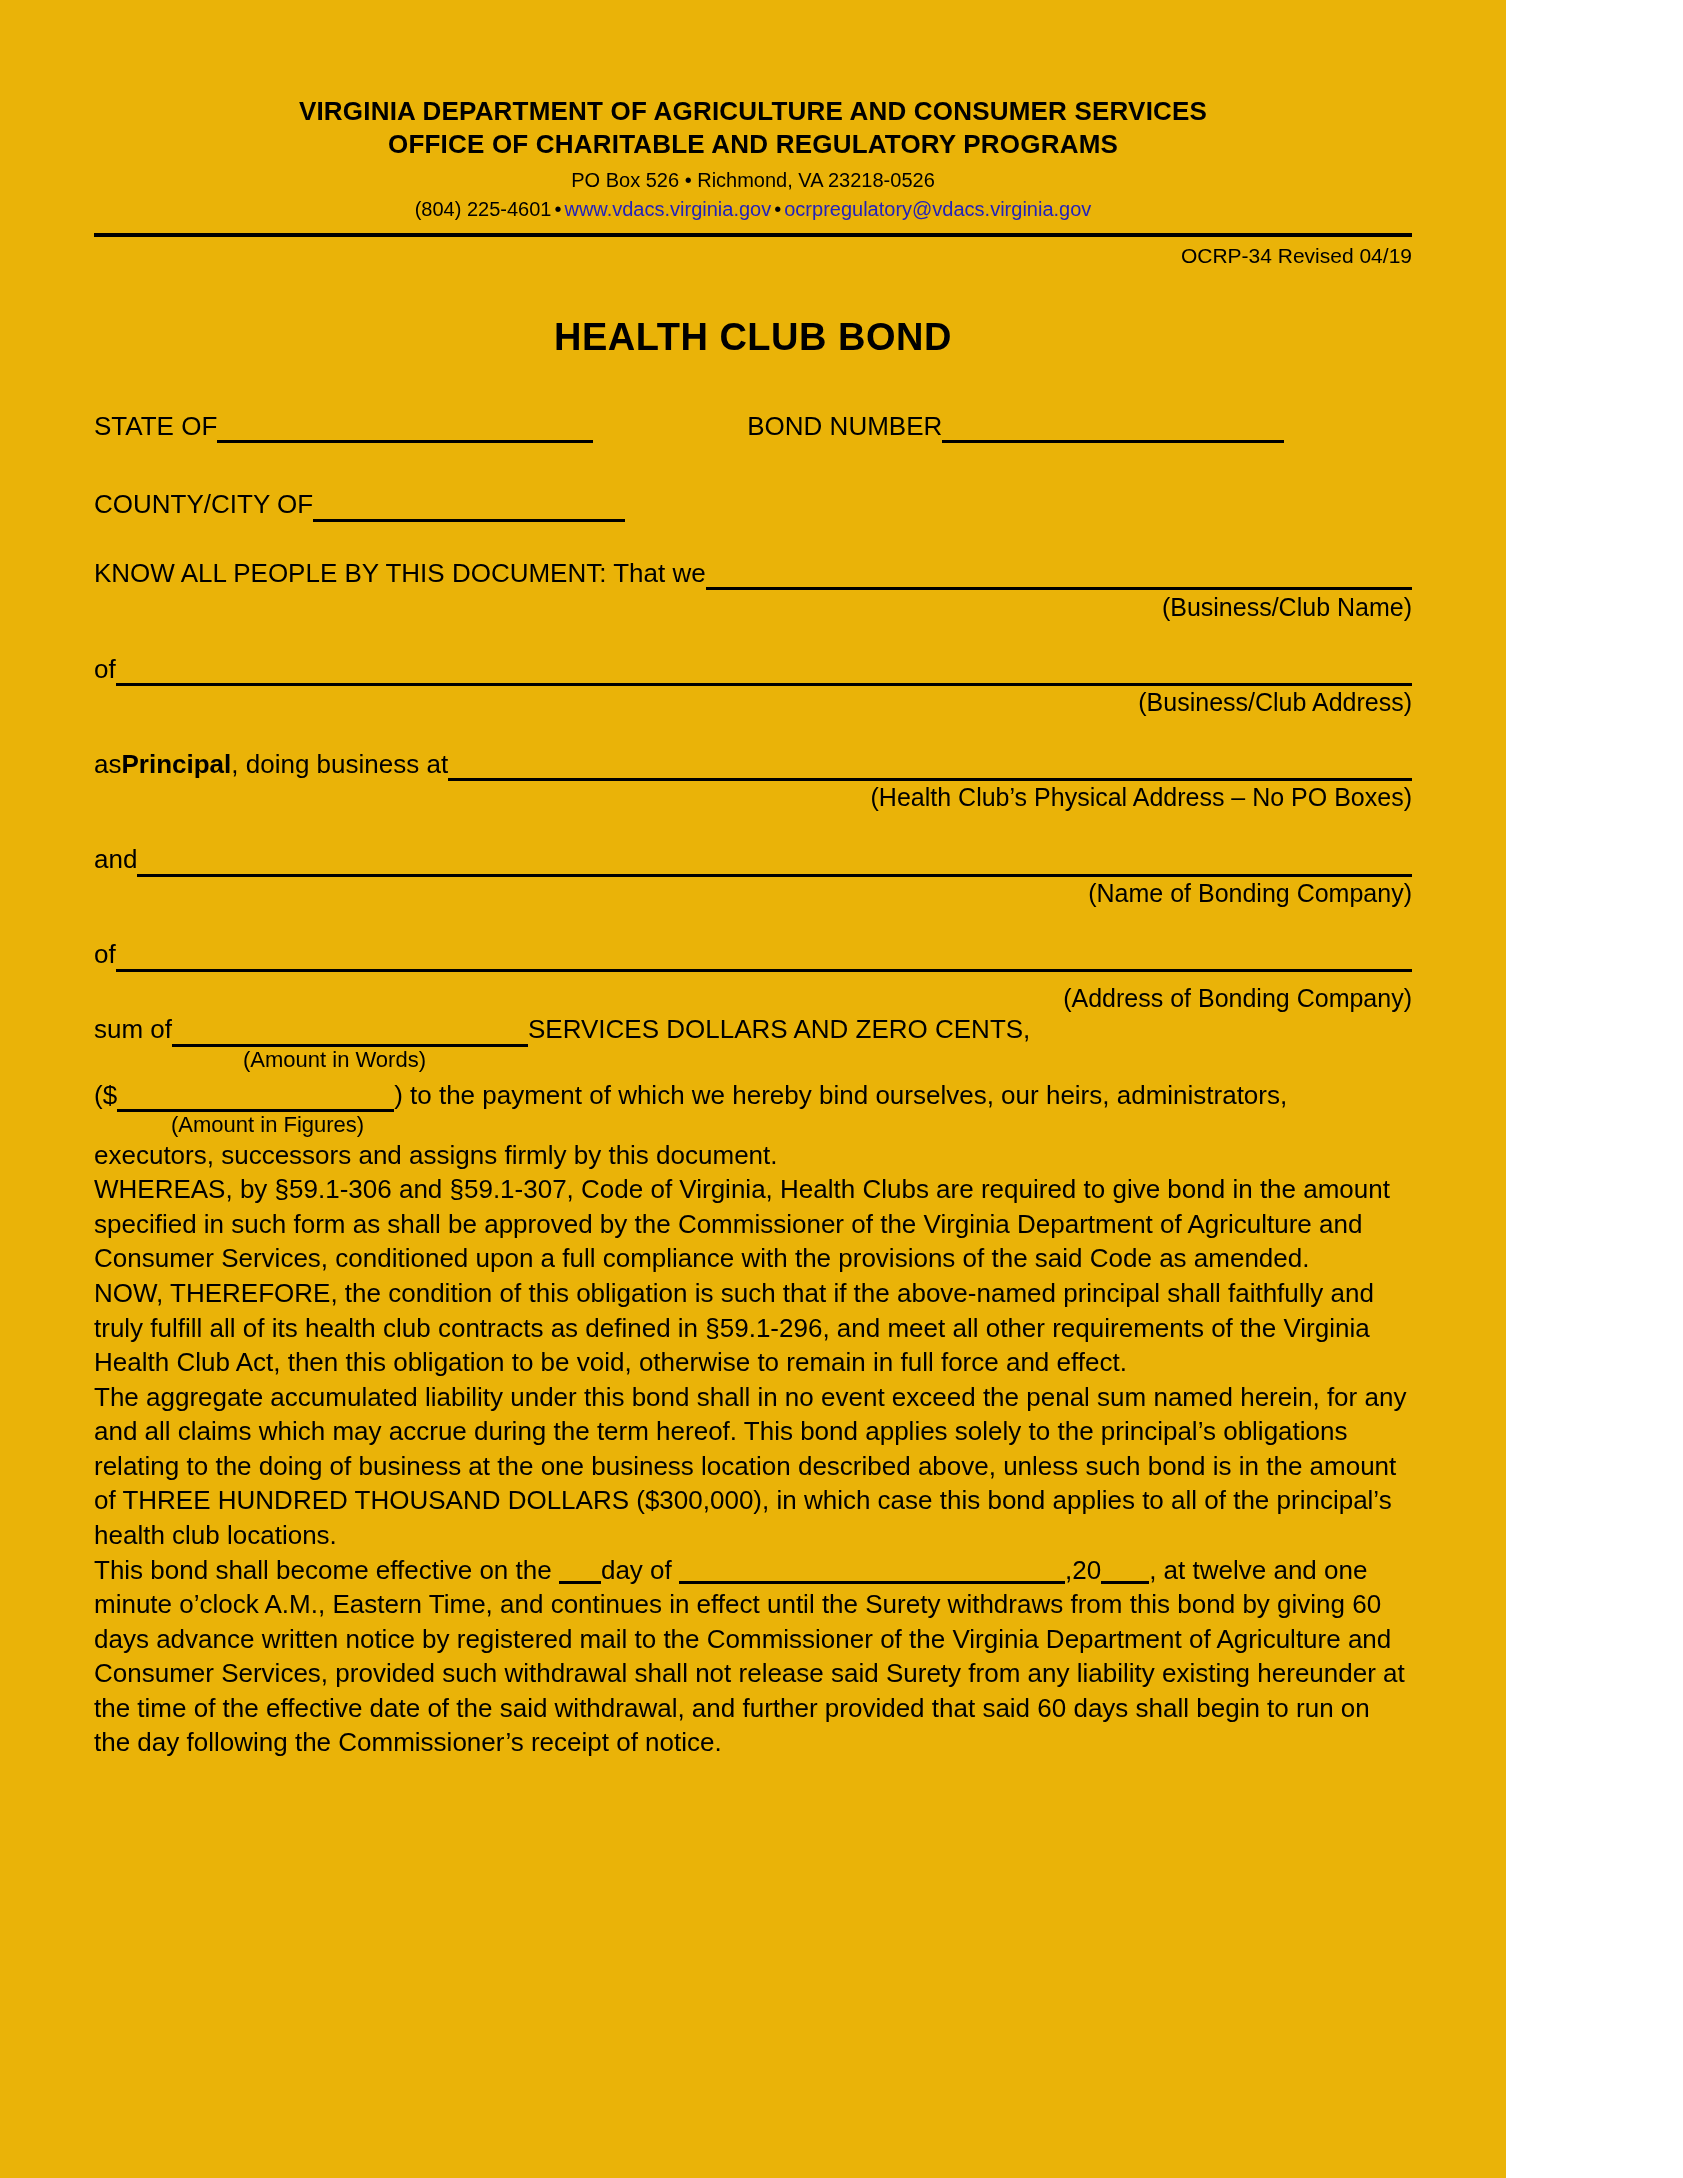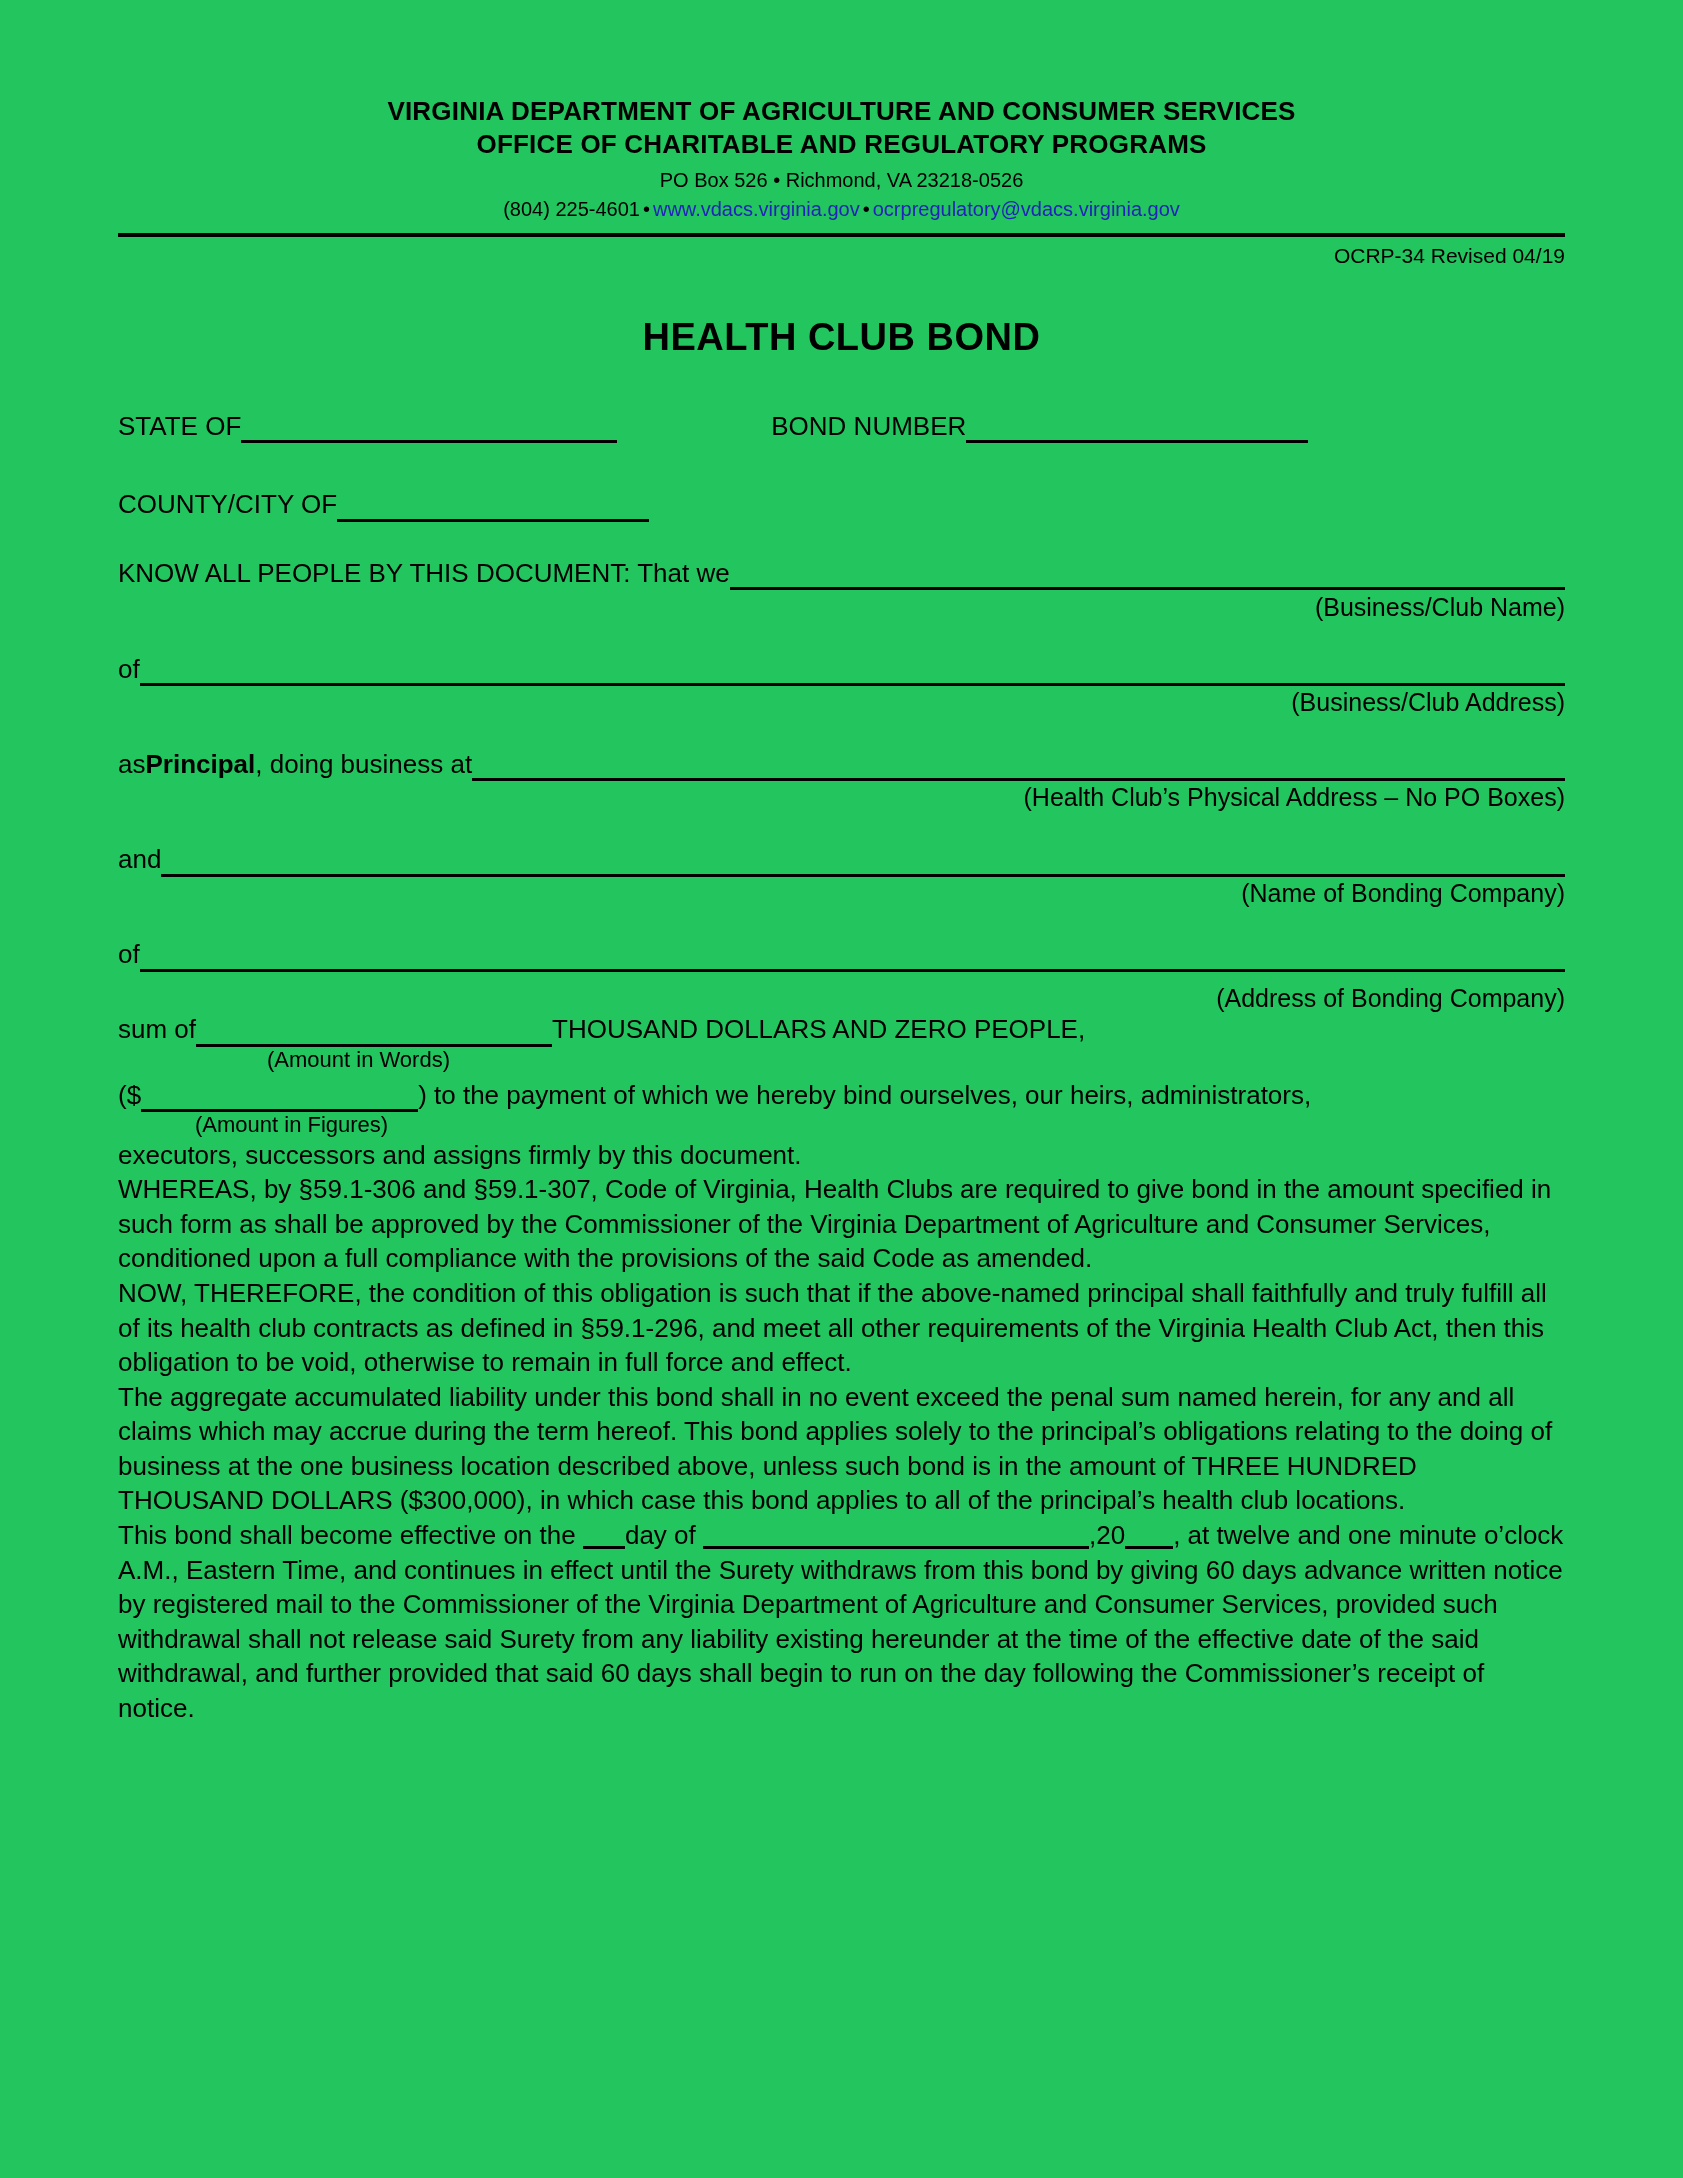--- a/index.html
+++ b/index.html
@@ -9,25 +9,25 @@
   }
   body {
     width: 1683px;
     height: 2178px;
     font-family: "Liberation Sans", sans-serif;
     color: #000000;
     -webkit-font-smoothing: antialiased;
   }
   .page {
     position: relative;
-    width: 1683px;
+    width: 1506px;
     height: 2178px;
     box-sizing: border-box;
-    padding: 0 118px;
-    background: #22c55e;
+    padding: 0 94px;
+    background: #eab308;
   }
 
   
   .letterhead {
     padding-top: 95px;
     text-align: center;
   }
   .lh-line1,
   .lh-line2 {
     font-family: "Liberation Sans", sans-serif;
@@ -221,21 +221,21 @@
     <div class="row r-of2">
       <span>of</span>
       <span class="blank b-full"></span>
     </div>
     <div class="caption cap-center cap-bonding-addr">(Address of Bonding Company)</div>
 
 
     <div class="row r-sum">
       <span>sum of</span>
       <span class="blank b-words"></span>
-      <span>THOUSAND DOLLARS AND ZERO PEOPLE,</span>
+      <span>SERVICES DOLLARS AND ZERO CENTS,</span>
     </div>
     <div class="small-cap cap-amount-words">(Amount in Words)</div>
 
     <div class="row r-figures">
       <span>($</span>
       <span class="blank b-figures"></span>
       <span>) to the payment of which we hereby bind ourselves, our heirs, administrators,</span>
     </div>
     <div class="small-cap cap-amount-figures">(Amount in Figures)</div>
 

